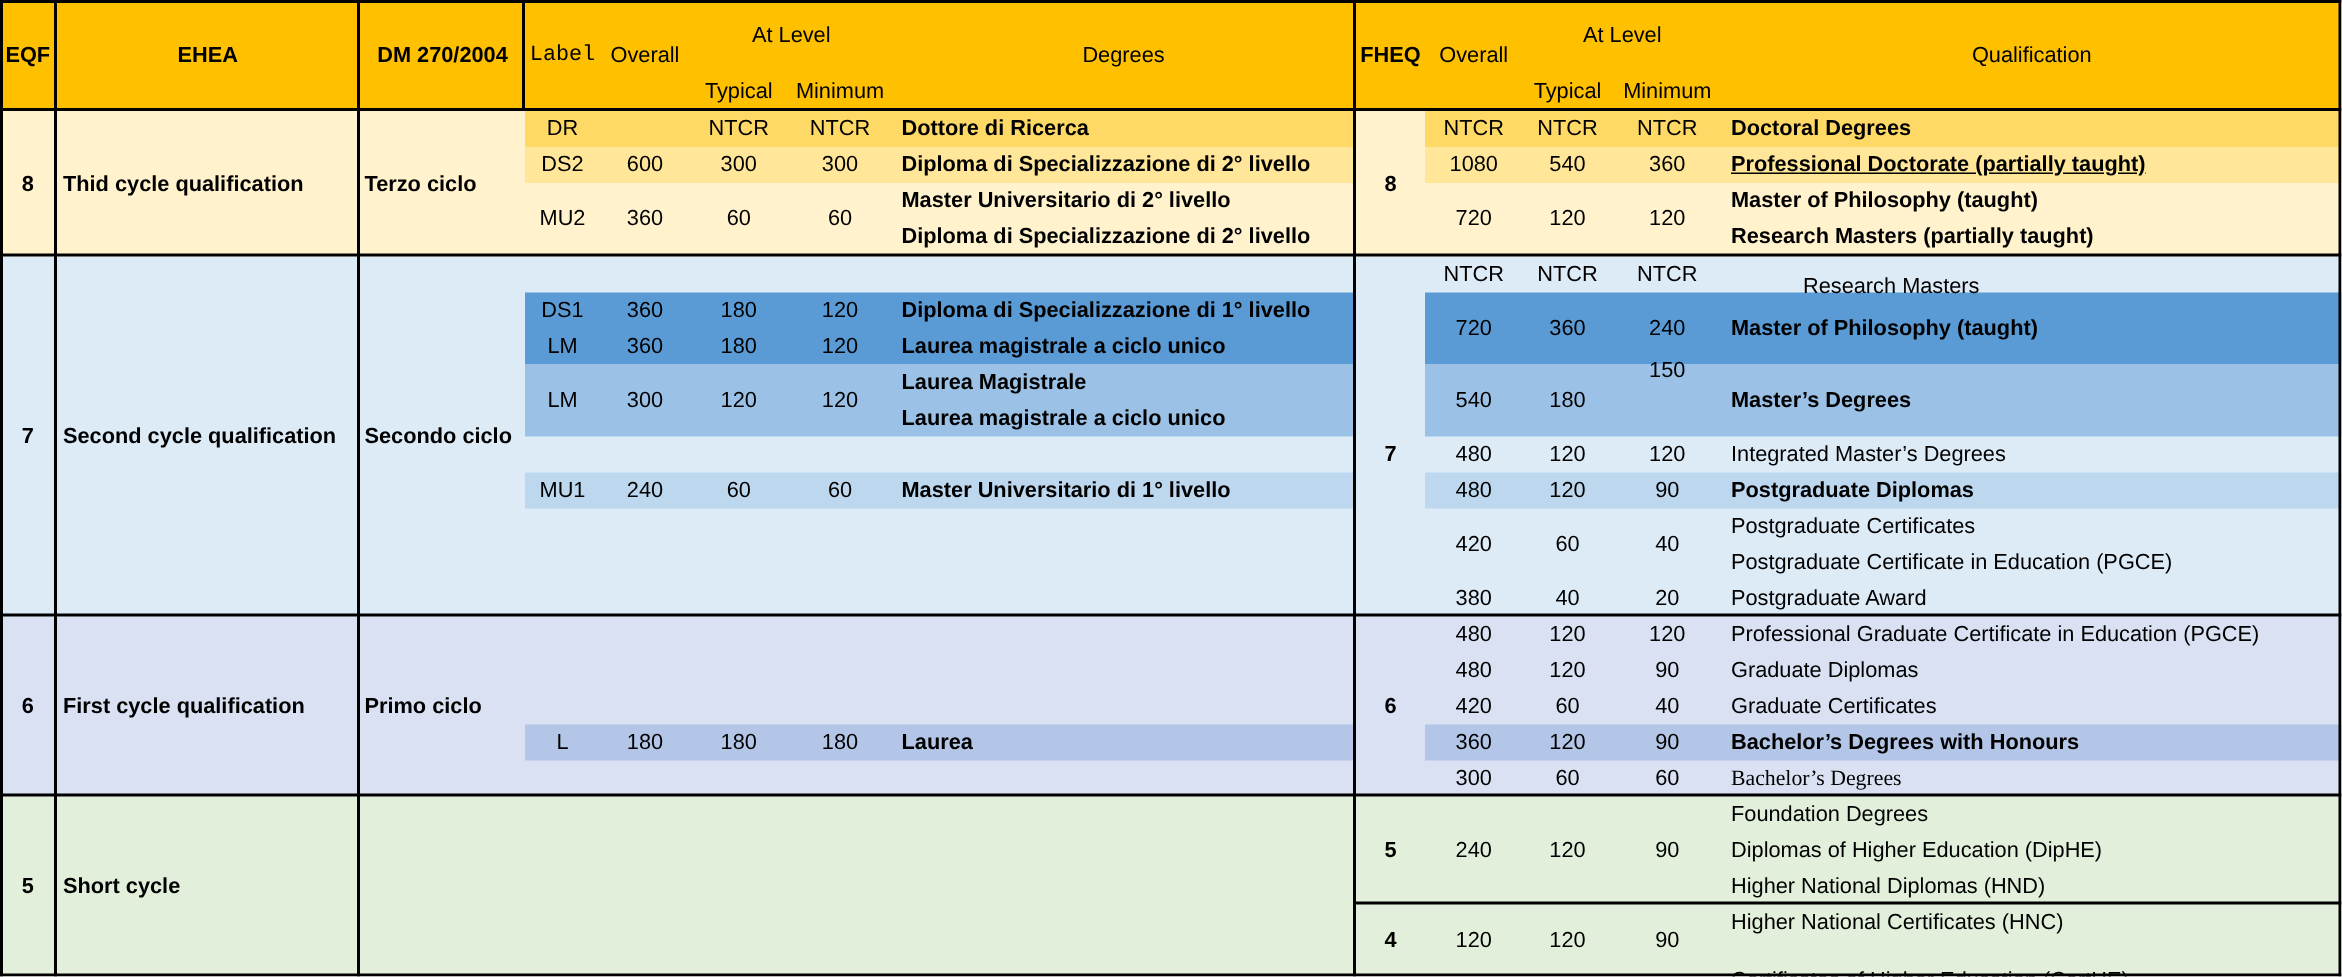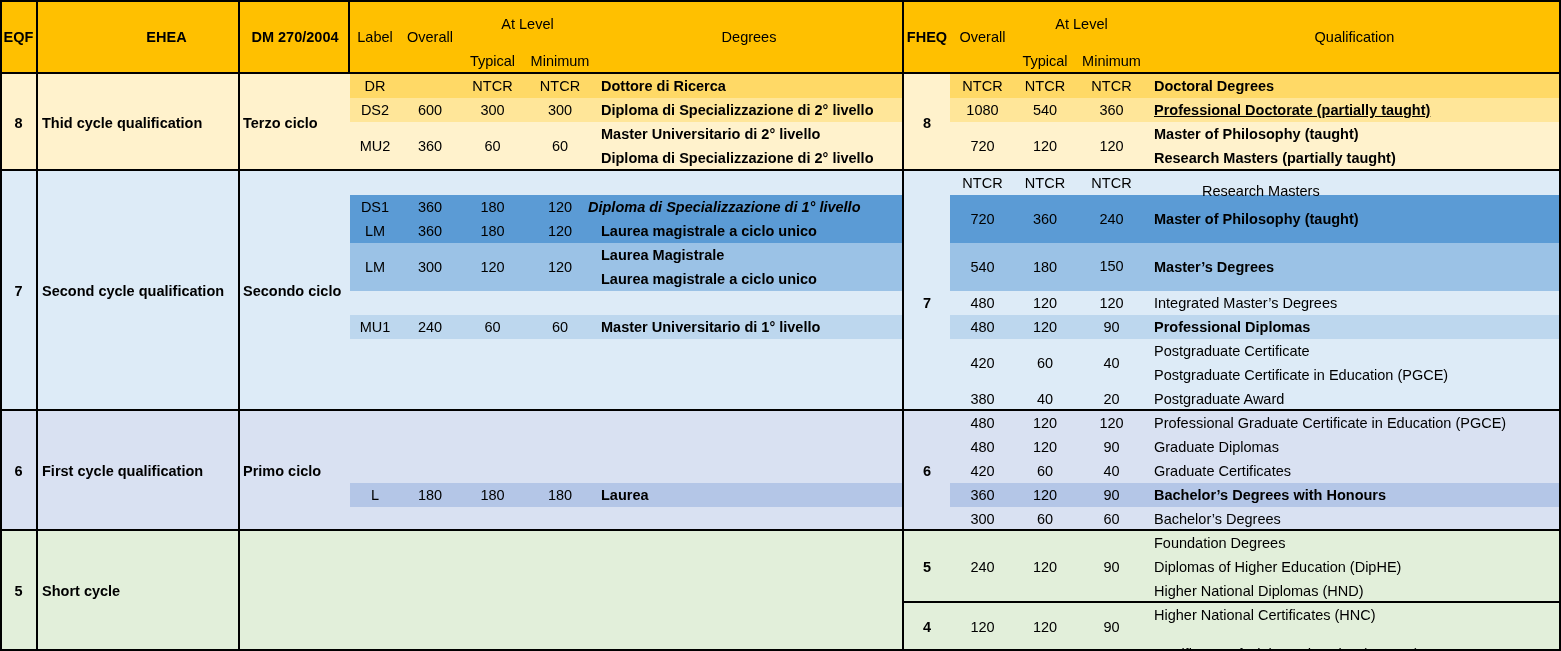--- a/index.html
+++ b/index.html
@@ -36,23 +36,23 @@
 
 <div class="band" style="left:950px;top:74px;width:611px;height:24px;background:#FFD966;"></div>
 <div class="band" style="left:950px;top:98px;width:611px;height:24px;background:#FFE699;"></div>
 <div class="band" style="left:950px;top:195px;width:611px;height:48px;background:#5B9BD5;"></div>
 <div class="band" style="left:950px;top:243px;width:611px;height:48px;background:#9BC2E6;"></div>
 <div class="band" style="left:950px;top:315px;width:611px;height:24px;background:#BDD7EE;"></div>
 <div class="band" style="left:950px;top:483px;width:611px;height:24px;background:#B4C6E7;"></div>
 
 <div>
   <div class="cell c b" style="left:0;top:0;width:37px;height:74px;">EQF</div>
-  <div class="cell c b" style="left:37px;top:0;width:203px;height:74px;margin-left:28px;">EHEA</div>
+  <div class="cell c b" style="left:37px;top:0;width:203px;height:74px;">EHEA</div>
   <div class="cell c b" style="left:240px;top:0;width:110px;height:74px;border-radius:29px;">DM 270/2004</div>
-  <div class="cell c" style="left:350px;top:25px;width:50px;height:24px;">Label</div>
+  <div class="cell c" style="left:350px;top:25px;width:50px;height:24px;font-family:Liberation Mono, monospace;">Label</div>
   <div class="cell c" style="left:400px;top:25px;width:60px;height:24px;">Overall</div>
   <div class="cell c" style="left:460px;top:12px;width:135px;height:24px;">At Level</div>
   <div class="cell c" style="left:460px;top:49px;width:65px;height:24px;">Typical</div>
   <div class="cell c" style="left:525px;top:49px;width:70px;height:24px;">Minimum</div>
   <div class="cell c" style="left:595px;top:0;width:308px;height:74px;">Degrees</div>
   <div class="cell c b" style="left:904px;top:25px;width:46px;height:24px;">FHEQ</div>
   <div class="cell c" style="left:950px;top:25px;width:65px;height:24px;">Overall</div>
   <div class="cell c" style="left:1015px;top:12px;width:133px;height:24px;">At Level</div>
   <div class="cell c" style="left:1015px;top:49px;width:60px;height:24px;">Typical</div>
   <div class="cell c" style="left:1075px;top:49px;width:73px;height:24px;">Minimum</div>
@@ -103,21 +103,21 @@
   <div class="cell c" style="left:525px;top:122px;width:70px;height:48px;">60</div>
   <div class="cell l b" style="left:601px;top:122px;width:300px;height:24px;">Master Universitario di 2° livello</div>
   <div class="cell l b" style="left:601px;top:146px;width:300px;height:24px;">Diploma di Specializzazione di 2° livello</div>
 </div>
 
 <div>
   <div class="cell c" style="left:350px;top:195px;width:50px;height:24px;">DS1</div>
   <div class="cell c" style="left:400px;top:195px;width:60px;height:24px;">360</div>
   <div class="cell c" style="left:460px;top:195px;width:65px;height:24px;">180</div>
   <div class="cell c" style="left:525px;top:195px;width:70px;height:24px;">120</div>
-  <div class="cell l b" style="left:588px;top:195px;width:300px;height:24px;font-style:italic;">Diploma di Specializzazione di 1° livello</div>
+  <div class="cell l b" style="left:601px;top:195px;width:300px;height:24px;">Diploma di Specializzazione di 1° livello</div>
 </div>
 
 <div>
   <div class="cell c" style="left:350px;top:219px;width:50px;height:24px;">LM</div>
   <div class="cell c" style="left:400px;top:219px;width:60px;height:24px;">360</div>
   <div class="cell c" style="left:460px;top:219px;width:65px;height:24px;">180</div>
   <div class="cell c" style="left:525px;top:219px;width:70px;height:24px;">120</div>
   <div class="cell l b" style="left:601px;top:219px;width:300px;height:24px;">Laurea magistrale a ciclo unico</div>
 </div>
 
@@ -178,43 +178,43 @@
 <div>
   <div class="cell c" style="left:950px;top:195px;width:65px;height:48px;">720</div>
   <div class="cell c" style="left:1015px;top:195px;width:60px;height:48px;">360</div>
   <div class="cell c" style="left:1075px;top:195px;width:73px;height:48px;">240</div>
   <div class="cell l b" style="left:1154px;top:195px;width:400px;height:48px;">Master of Philosophy (taught)</div>
 </div>
 
 <div>
   <div class="cell c" style="left:950px;top:243px;width:65px;height:48px;">540</div>
   <div class="cell c" style="left:1015px;top:243px;width:60px;height:48px;">180</div>
-  <div class="cell c" style="left:1075px;top:248px;width:73px;height:35px;">150</div>
+  <div class="cell c" style="left:1075px;top:229px;width:73px;height:35px;">150</div>
   <div class="cell l b" style="left:1154px;top:243px;width:400px;height:48px;">Master’s Degrees</div>
 </div>
 
 <div>
   <div class="cell c" style="left:950px;top:291px;width:65px;height:24px;">480</div>
   <div class="cell c" style="left:1015px;top:291px;width:60px;height:24px;">120</div>
   <div class="cell c" style="left:1075px;top:291px;width:73px;height:24px;">120</div>
   <div class="cell l" style="left:1154px;top:291px;width:400px;height:24px;">Integrated Master’s Degrees</div>
 </div>
 
 <div>
   <div class="cell c" style="left:950px;top:315px;width:65px;height:24px;">480</div>
   <div class="cell c" style="left:1015px;top:315px;width:60px;height:24px;">120</div>
   <div class="cell c" style="left:1075px;top:315px;width:73px;height:24px;">90</div>
-  <div class="cell l b" style="left:1154px;top:315px;width:400px;height:24px;">Professional Diplomas</div>
+  <div class="cell l b" style="left:1154px;top:315px;width:400px;height:24px;">Postgraduate Diplomas</div>
 </div>
 
 <div>
   <div class="cell c" style="left:950px;top:339px;width:65px;height:48px;">420</div>
   <div class="cell c" style="left:1015px;top:339px;width:60px;height:48px;">60</div>
   <div class="cell c" style="left:1075px;top:339px;width:73px;height:48px;">40</div>
-  <div class="cell l" style="left:1154px;top:339px;width:400px;height:24px;">Postgraduate Certificate</div>
+  <div class="cell l" style="left:1154px;top:339px;width:400px;height:24px;">Postgraduate Certificates</div>
   <div class="cell l" style="left:1154px;top:363px;width:400px;height:24px;">Postgraduate Certificate in Education (PGCE)</div>
 </div>
 
 <div>
   <div class="cell c" style="left:950px;top:387px;width:65px;height:24px;">380</div>
   <div class="cell c" style="left:1015px;top:387px;width:60px;height:24px;">40</div>
   <div class="cell c" style="left:1075px;top:387px;width:73px;height:24px;">20</div>
   <div class="cell l" style="left:1154px;top:387px;width:400px;height:24px;">Postgraduate Award</div>
 </div>
 
@@ -243,21 +243,21 @@
   <div class="cell c" style="left:950px;top:483px;width:65px;height:24px;">360</div>
   <div class="cell c" style="left:1015px;top:483px;width:60px;height:24px;">120</div>
   <div class="cell c" style="left:1075px;top:483px;width:73px;height:24px;">90</div>
   <div class="cell l b" style="left:1154px;top:483px;width:400px;height:24px;">Bachelor’s Degrees with Honours</div>
 </div>
 
 <div>
   <div class="cell c" style="left:950px;top:507px;width:65px;height:24px;">300</div>
   <div class="cell c" style="left:1015px;top:507px;width:60px;height:24px;">60</div>
   <div class="cell c" style="left:1075px;top:507px;width:73px;height:24px;">60</div>
-  <div class="cell l" style="left:1154px;top:507px;width:400px;height:24px;">Bachelor’s Degrees</div>
+  <div class="cell l" style="left:1154px;top:507px;width:400px;height:24px;font-family:Liberation Serif, serif;">Bachelor’s Degrees</div>
 </div>
 
 <div>
   <div class="cell c" style="left:950px;top:531px;width:65px;height:72px;">240</div>
   <div class="cell c" style="left:1015px;top:531px;width:60px;height:72px;">120</div>
   <div class="cell c" style="left:1075px;top:531px;width:73px;height:72px;">90</div>
   <div class="cell l" style="left:1154px;top:531px;width:400px;height:24px;">Foundation Degrees</div>
   <div class="cell l" style="left:1154px;top:555px;width:400px;height:24px;">Diplomas of Higher Education (DipHE)</div>
   <div class="cell l" style="left:1154px;top:579px;width:400px;height:24px;">Higher National Diplomas (HND)</div>
 </div>

